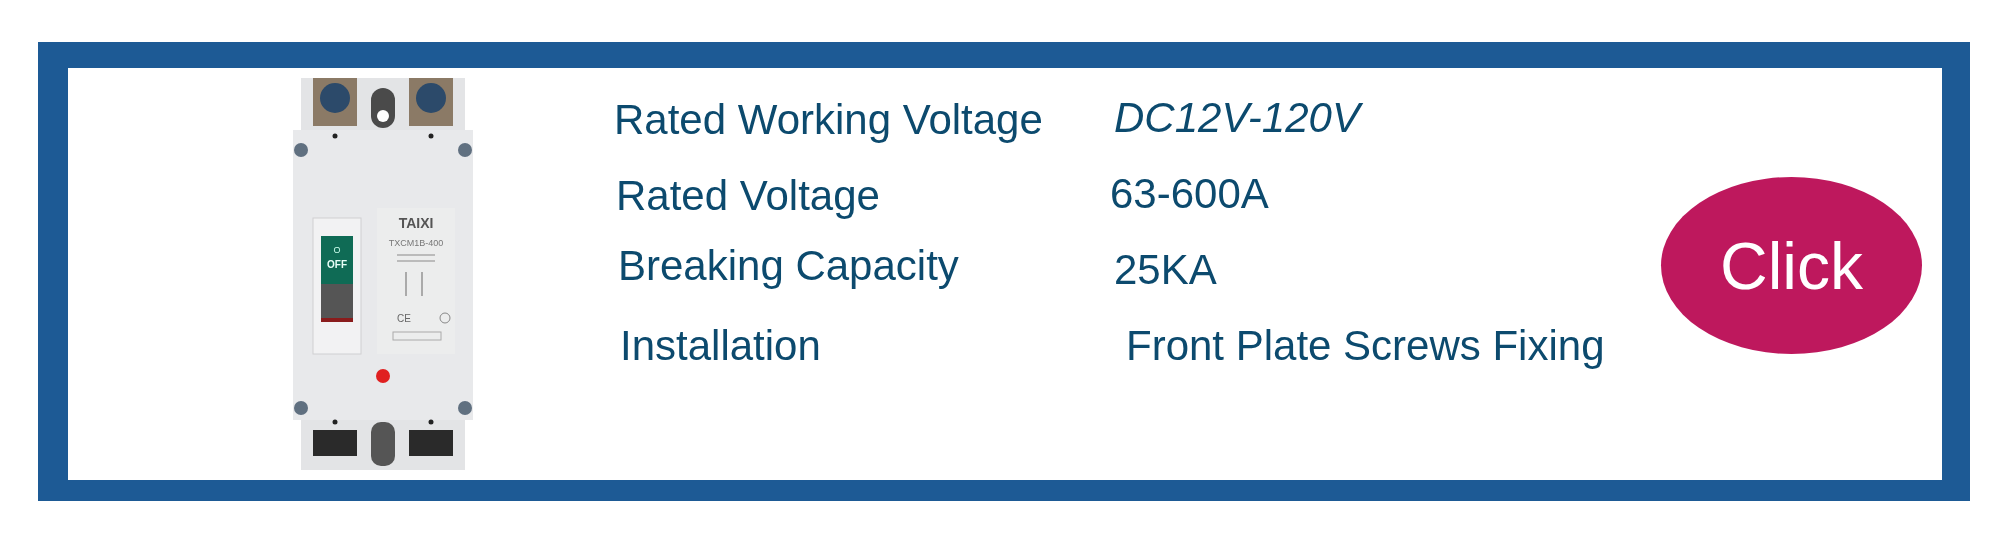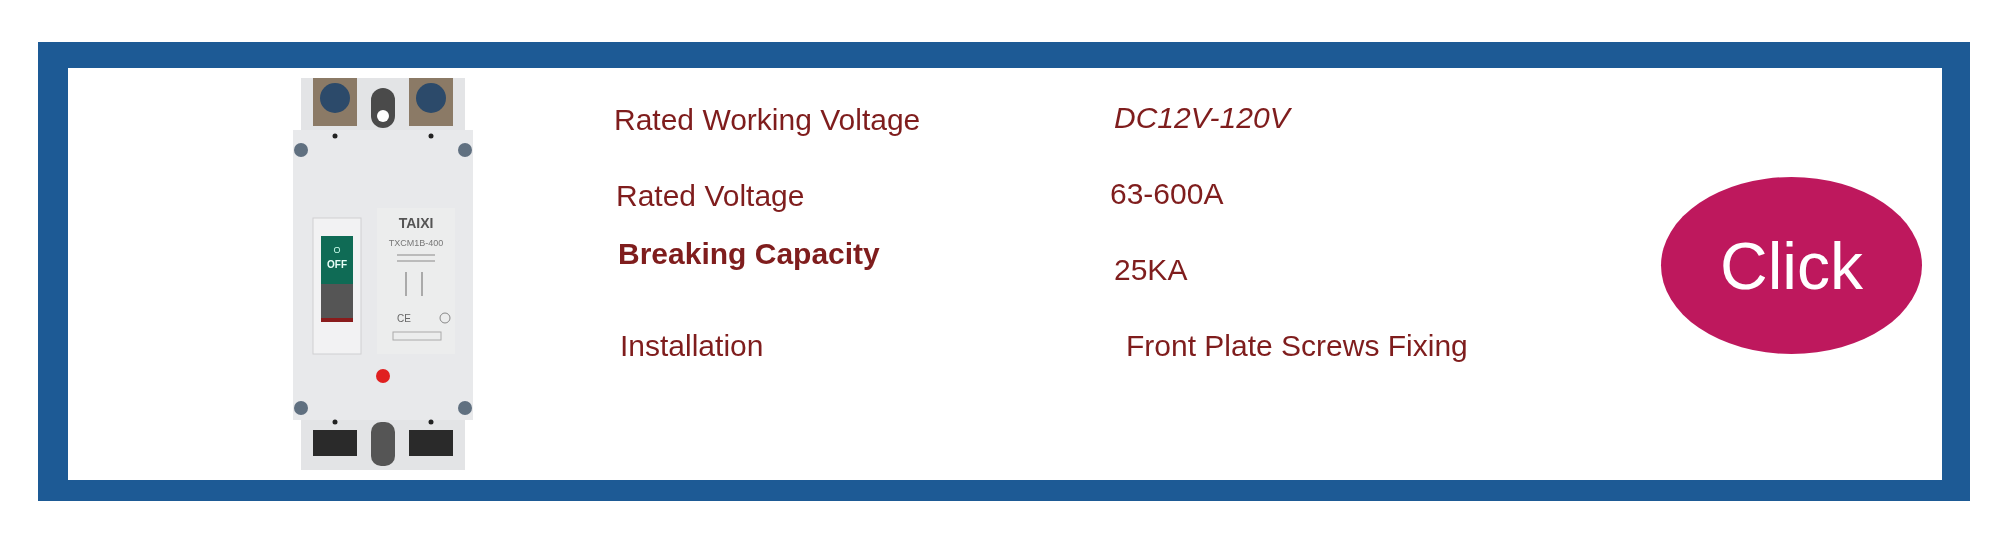--- a/index.html
+++ b/index.html
@@ -4,21 +4,21 @@
 <style>
   html, body { margin:0; padding:0; background:#ffffff; }
   body { width:2000px; height:553px; position:relative; overflow:hidden;
          font-family:"Liberation Sans", sans-serif; }
   .frame { position:absolute; left:38px; top:42px; width:1932px; height:459px;
            background:#1d5a95; box-sizing:border-box; }
   .panel { position:absolute; left:30px; top:26px; width:1874px; height:412px;
            background:#ffffff; }
   
   .product { position:absolute; left:225px; top:10px; width:180px; height:392px; }
-  .spec-label, .spec-value { position:absolute; color:#7f1d1d; font-size:30px;
+  .spec-label, .spec-value { position:absolute; color:#0c4a6e; font-size:42px;
            line-height:44px; white-space:nowrap; }
   .cta { position:absolute; left:1593px; top:109px; width:261px; height:177px;
          border-radius:50%; background:#be185d; color:#fff; display:flex;
          align-items:center; justify-content:center; font-size:66px; cursor:pointer; }
 </style>
 </head>
 <body>
 
 <div class="frame">
   <div class="panel">
@@ -67,21 +67,21 @@
       <rect x="116" y="352" width="44" height="26" fill="#2a2a2a"></rect>
       <rect x="78" y="344" width="24" height="44" rx="10" fill="#555"></rect>
     </svg>
 
     <div class="spec-label" style="left:546px;top:30px;">Rated Working Voltage</div>
     <div class="spec-value" style="left:1046px;top:28px;font-style:italic;">DC12V-120V</div>
 
     <div class="spec-label" style="left:548px;top:106px;">Rated Voltage</div>
     <div class="spec-value" style="left:1042px;top:104px;">63-600A</div>
 
-    <div class="spec-label" style="left:550px;top:164px;font-weight:bold;">Breaking Capacity</div>
+    <div class="spec-label" style="left:550px;top:176px;">Breaking Capacity</div>
     <div class="spec-value" style="left:1046px;top:180px;">25KA</div>
 
     <div class="spec-label" style="left:552px;top:256px;">Installation</div>
     <div class="spec-value" style="left:1046px;top:256px;margin-left:12px;">Front Plate Screws Fixing</div>
 
     <div class="cta">Click</div>
   </div>
 </div>
 
 </body></html>

